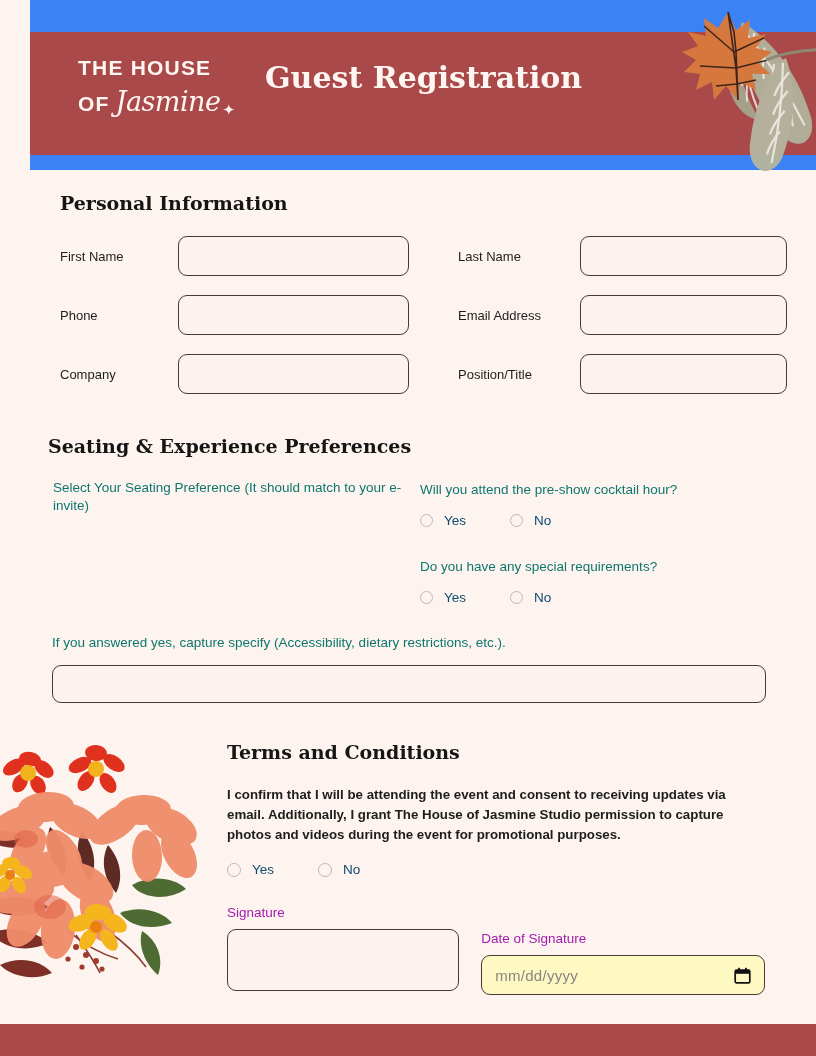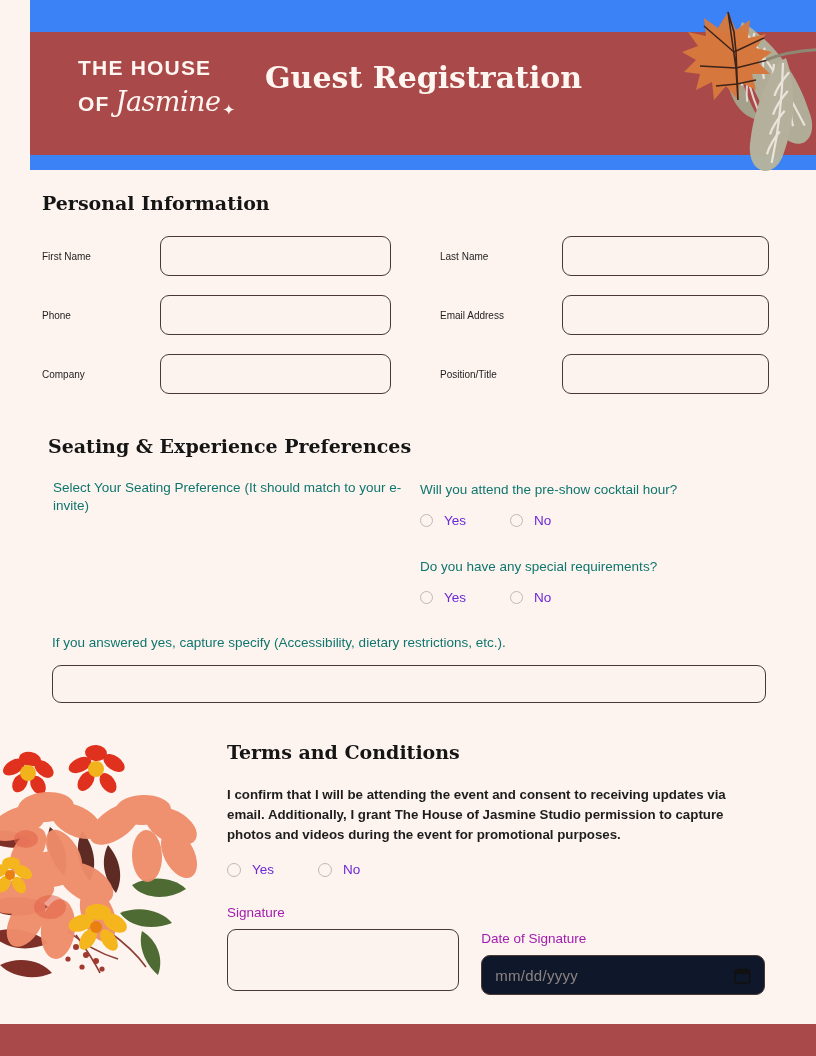--- a/index.html
+++ b/index.html
@@ -86,37 +86,37 @@
   
   .section-heading {
     font-family: "DejaVu Serif", serif;
     font-weight: bold;
     font-size: 19px;
     color: #151515;
     letter-spacing: 0px;
   }
   .field-label {
     font-family: "Liberation Sans", sans-serif;
-    font-size: 10px;
+    font-size: 13px;
     color: #1d1d1d;
   }
   .txt-input {
     border: 1.3px solid #4a3833;
     border-radius: 9px;
     background: #FDF3EE;
     height: 40px;
     width: 100%;
     outline: none;
     font-family: "Liberation Sans", sans-serif;
     font-size: 14px;
     color: #1d1d1d;
     padding: 0 12px;
   }
 
-  #personal-info { position: absolute; top: 192px; left: 42px; width: 716px; }
+  #personal-info { position: absolute; top: 192px; left: 60px; width: 716px; }
   #personal-info .section-heading { margin: 0 0 22px 0; }
   .pi-row { display: flex; align-items: center; margin-bottom: 19px; }
   .pi-cell { display: flex; align-items: center; }
   .pi-cell.left { width: 398px; }
   .pi-cell.right { width: 318px; }
   .pi-cell .field-label { width: 118px; flex: 0 0 118px; }
   .pi-cell.right .field-label { width: 122px; flex: 0 0 122px; }
   .pi-cell .txt-input { width: 231px; }
   .pi-cell.right .txt-input { width: 228px; }
 
@@ -136,21 +136,21 @@
   .radio-dot {
     width: 13px; height: 13px;
     border: 1.4px solid #bdb8b7;
     border-radius: 50%;
     background: transparent;
     flex: 0 0 13px;
   }
   .radio-lbl {
     font-family: "Liberation Sans", sans-serif;
     font-size: 13.5px;
-    color: #6d28d9;
+    color: #0c4a6e;
     margin-left: 11px;
   }
   .seat-list { margin-top: 21px; }
   .seat-list .radio-opt { margin-bottom: 18px; }
   .yesno { display: flex; align-items: center; margin-top: 14px; }
   .yesno .radio-opt { margin-right: 44px; }
   .q-block-2 { margin-top: 30px; }
 
   
   #specify { position: absolute; top: 634px; left: 52px; width: 714px; }
@@ -185,21 +185,21 @@
   .sig-box {
     border: 1.3px solid #4a3833;
     border-radius: 9px;
     background: #FDF3EE;
     width: 232px; height: 62px;
   }
   .date-col { width: 288px; margin-left: 4px; padding-top: 26px; }
   .date-box {
     border: 1.3px solid #4a3833;
     border-radius: 9px;
-    background: #0f172a;
+    background: #fef9c3;
     width: 284px; height: 40px;
     display: flex;
     align-items: center;
     padding: 0 13px;
     justify-content: space-between;
   }
   .date-placeholder {
     font-family: "Liberation Sans", sans-serif;
     font-size: 15px;
     color: #8b8482;

